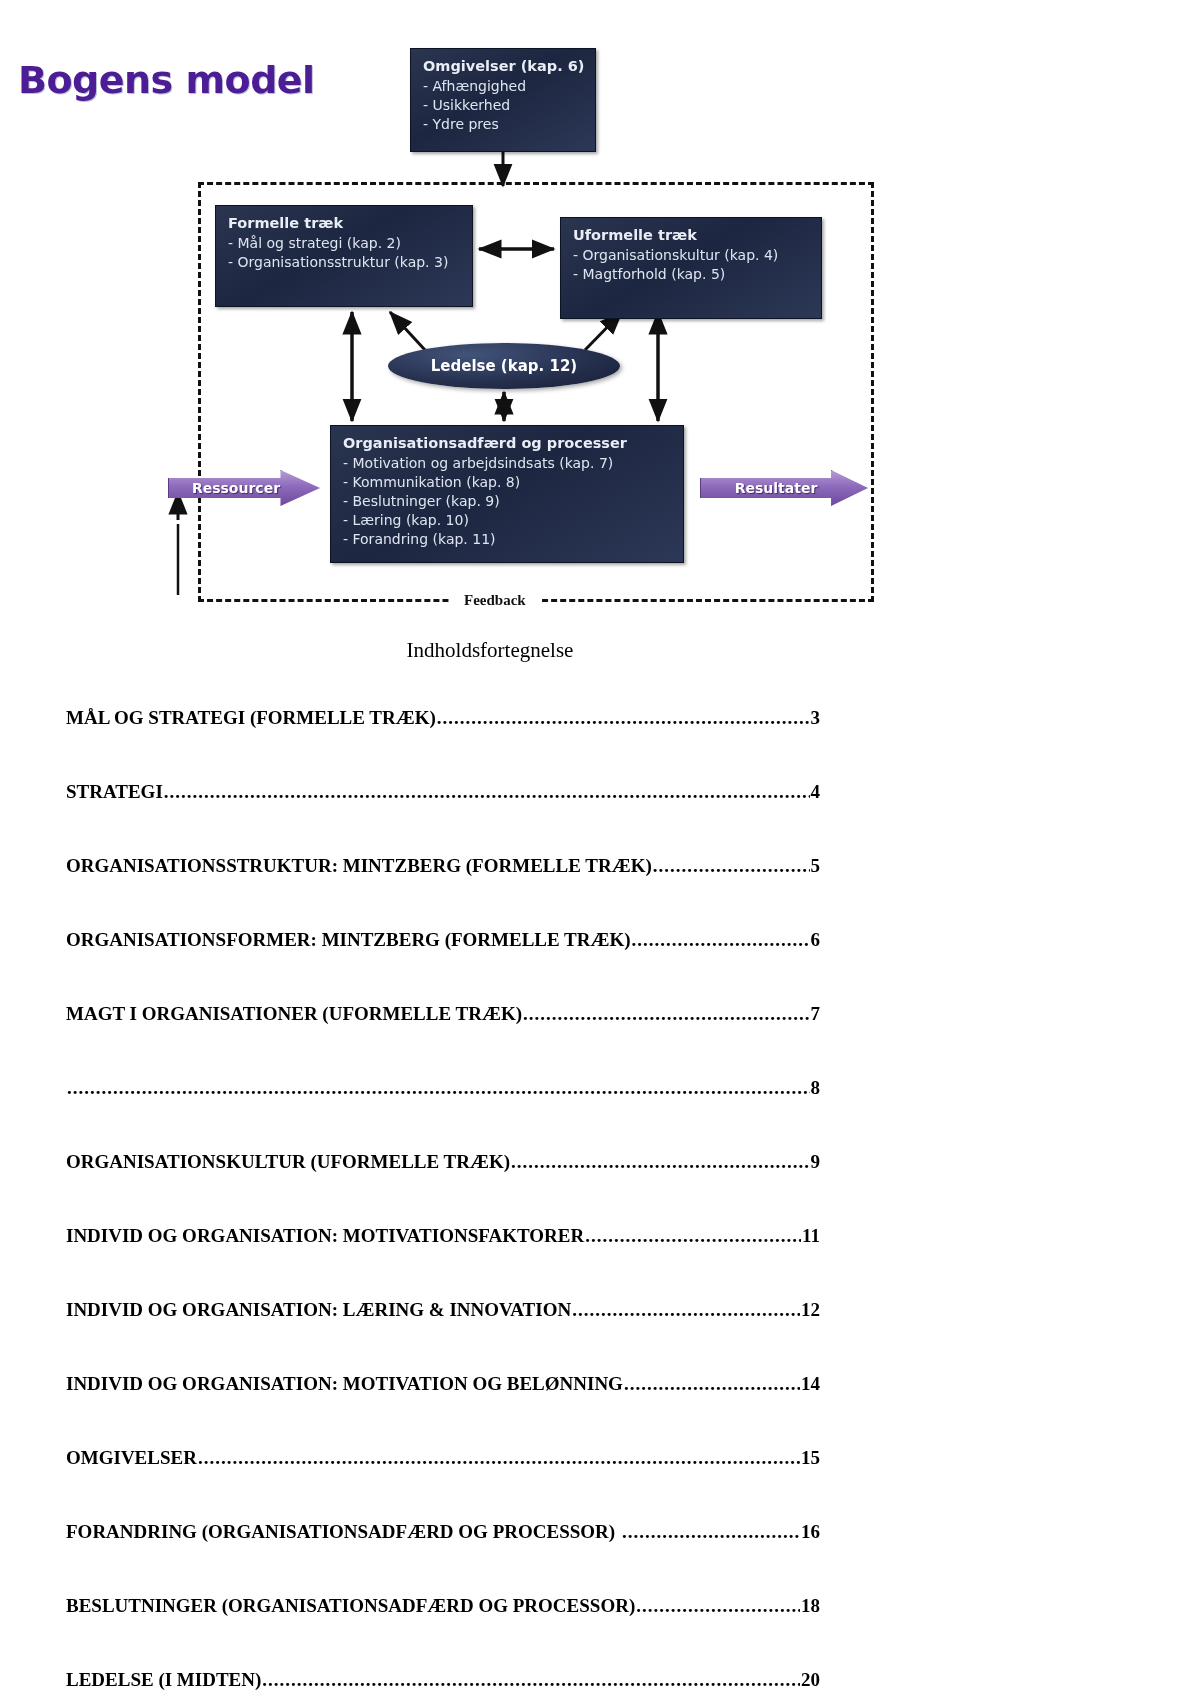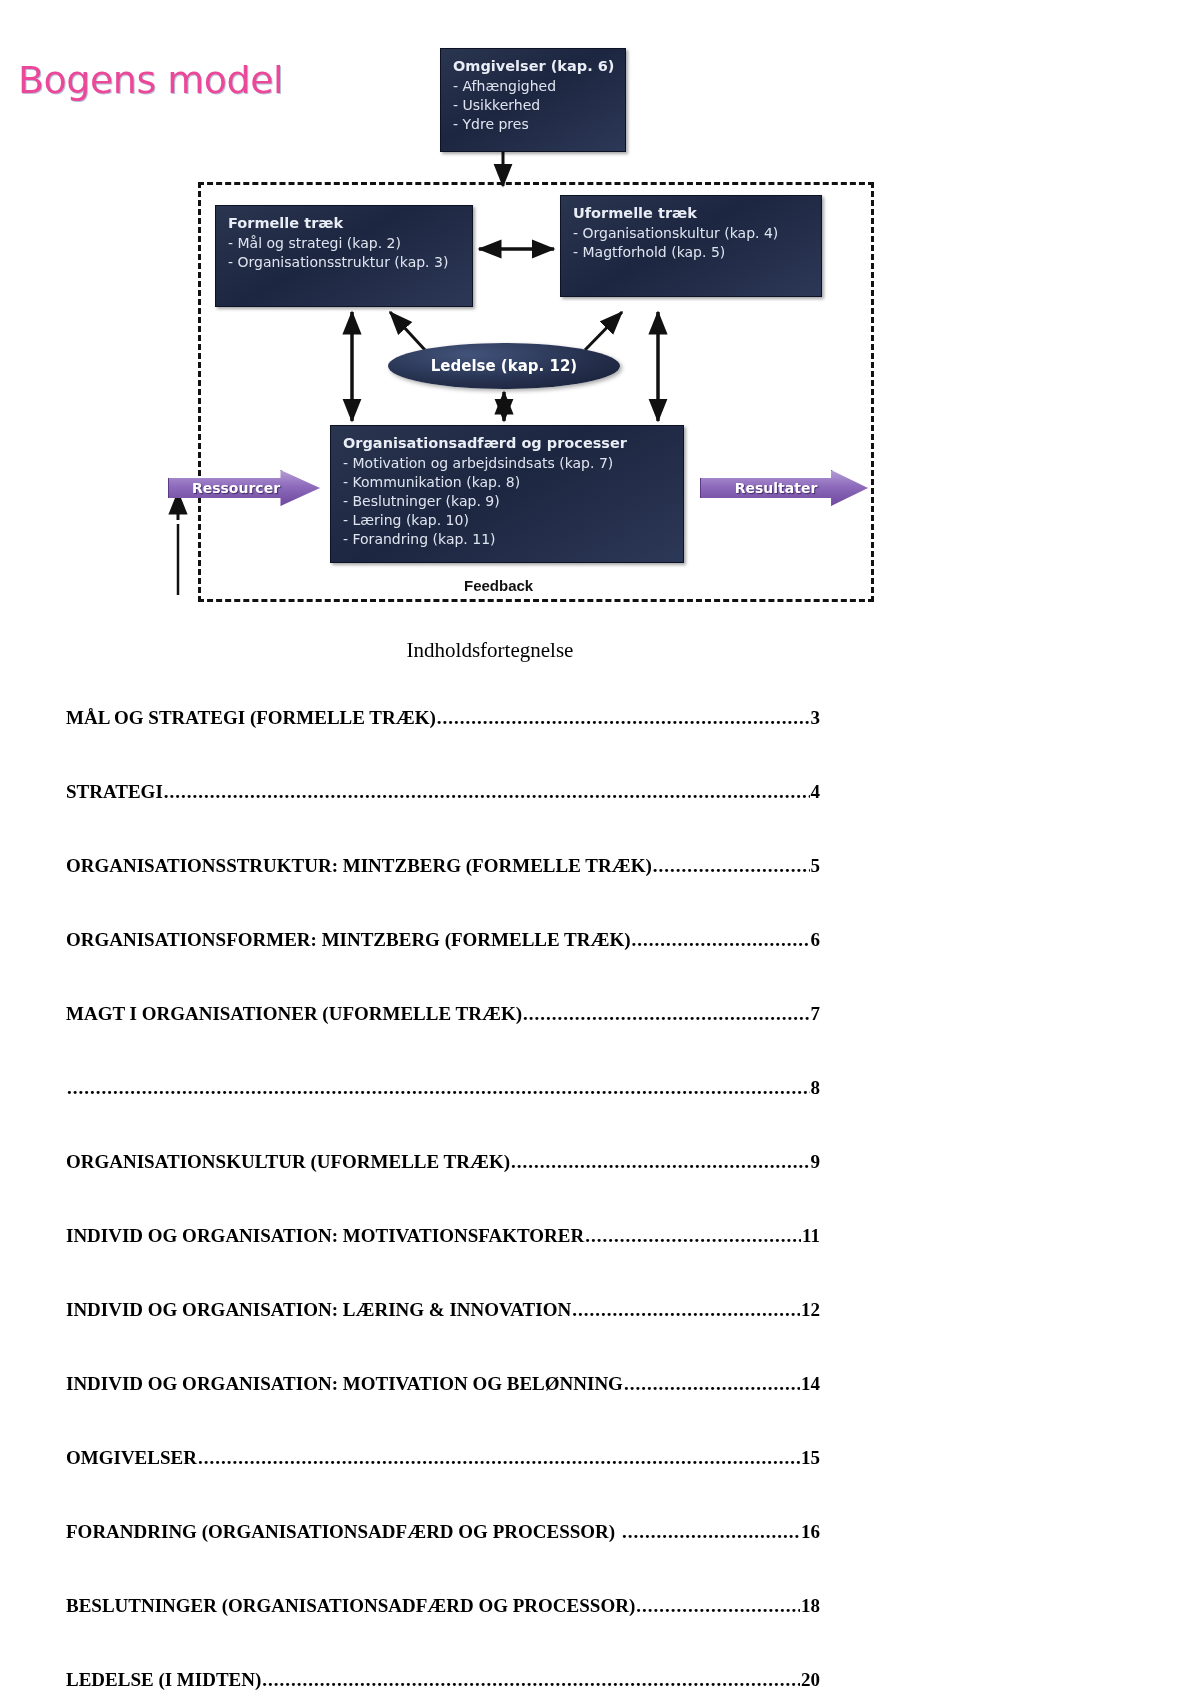--- a/index.html
+++ b/index.html
@@ -24,24 +24,24 @@
     top: 0;
     width: 1200px;
     height: 630px;
   }
 
   .model-title {
     position: absolute;
     left: 18px;
     top: 58px;
     font-family: "DejaVu Sans", sans-serif;
-    font-weight: normal;
+    font-weight: bold;
     font-size: 38px;
     letter-spacing: -0.5px;
-    color: #ec4899;
+    color: #4c1d95;
     text-shadow: 1px 1px 0 #b9c2da;
   }
 
   .nbox {
     position: absolute;
     background: linear-gradient(150deg, #2a3550 0%, #1d2640 45%, #2c3857 100%);
     border: 1px solid #0e1324;
     box-shadow: 2px 2px 3px rgba(0,0,0,0.35);
     color: #e9edf5;
     font-family: "DejaVu Sans", sans-serif;
@@ -55,23 +55,23 @@
     margin-bottom: 1px;
     white-space: nowrap;
   }
   .nbox .bl {
     font-size: 14px;
     line-height: 19px;
     white-space: nowrap;
     color: #dfe5f0;
   }
 
-  #box-omgivelser { left: 410px; top: 48px; width: 186px; height: 104px; margin-left: 30px; }
+  #box-omgivelser { left: 410px; top: 48px; width: 186px; height: 104px; }
   #box-formelle   { left: 215px; top: 205px; width: 258px; height: 102px; }
-  #box-uformelle  { left: 560px; top: 195px; width: 262px; height: 102px; }
+  #box-uformelle  { left: 560px; top: 217px; width: 262px; height: 102px; }
   #box-adfaerd    { left: 330px; top: 425px; width: 354px; height: 138px; }
 
   .ellipse {
     position: absolute;
     left: 388px;
     top: 343px;
     width: 232px;
     height: 46px;
     border-radius: 50%;
     background: radial-gradient(ellipse at 35% 25%, #42537a 0%, #26314f 55%, #161d33 100%);
@@ -91,24 +91,24 @@
     left: 198px;
     top: 182px;
     width: 676px;
     height: 420px;
     border: 3px dashed #111111;
     box-sizing: border-box;
   }
   .feedback-label {
     position: absolute;
     left: 450px;
-    top: 577px;
+    top: 592px;
     background: #ffffff;
     padding: 0 14px;
-    font-family: Liberation Sans, sans-serif;
+    font-family: Liberation Serif, serif;
     font-weight: bold;
     font-size: 15px;
     color: #111111;
   }
 
   
   .parrow {
     position: absolute;
     height: 36px;
     color: #ffffff;

